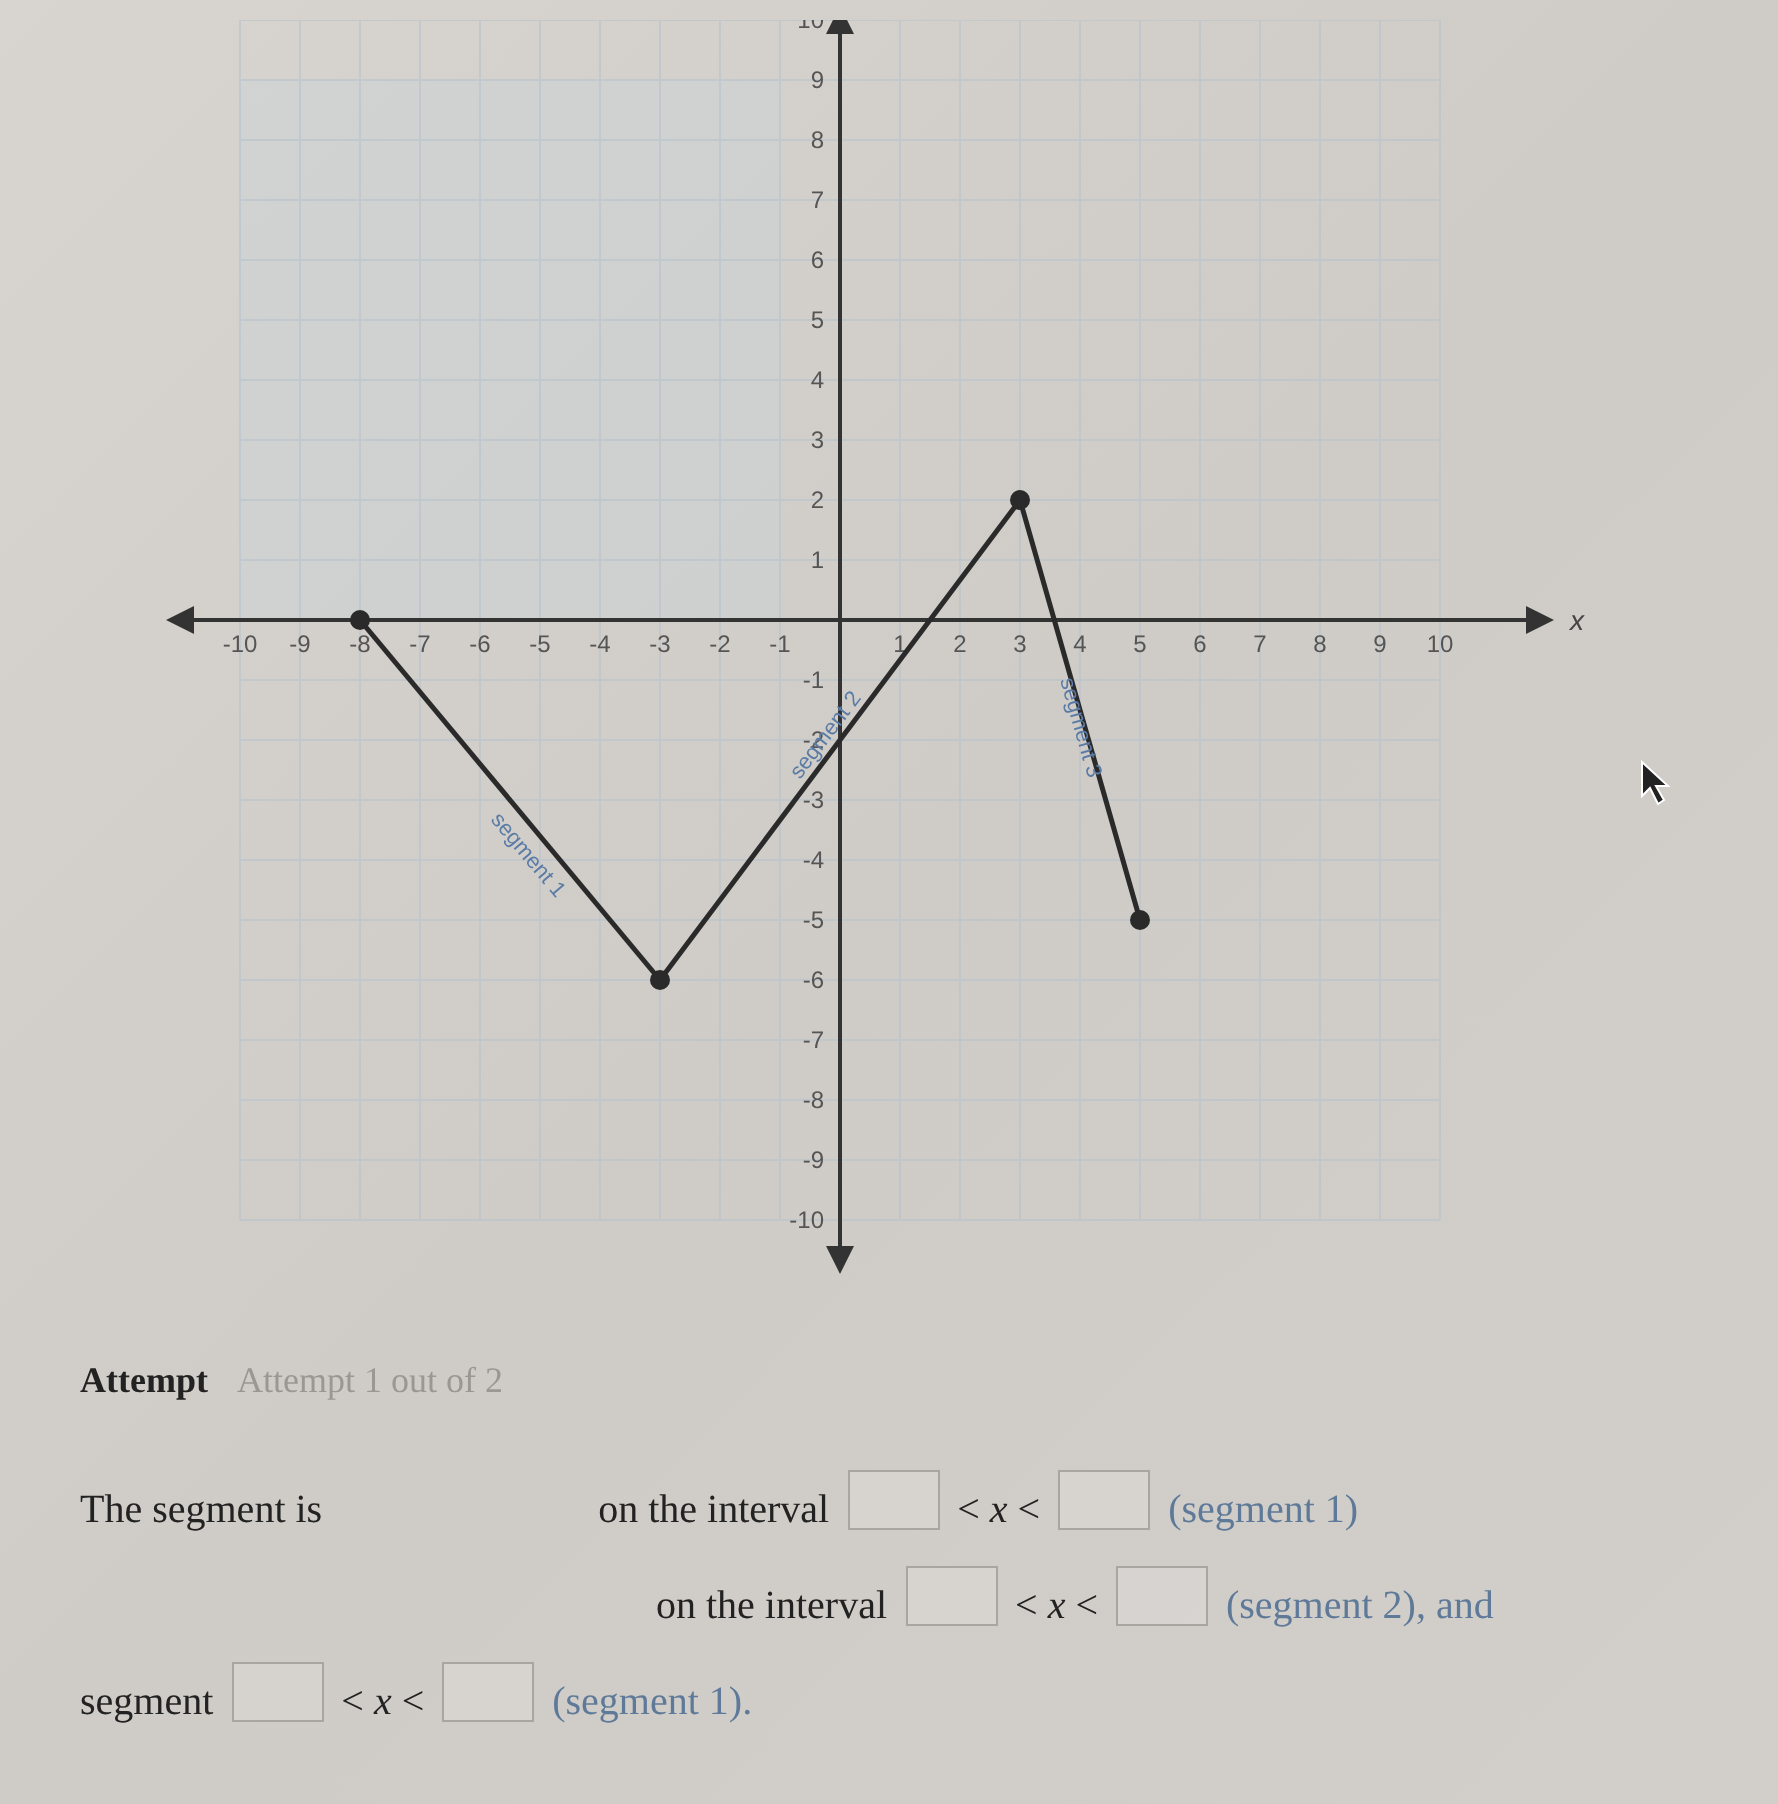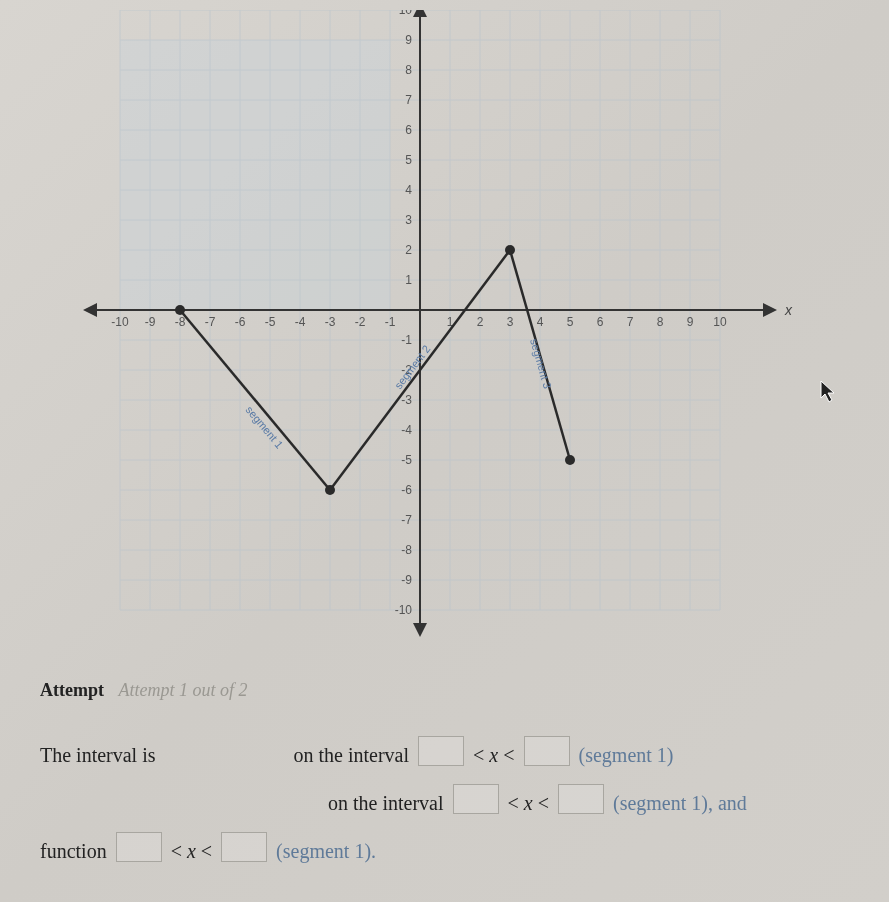--- a/index.html
+++ b/index.html
@@ -33,21 +33,21 @@
     position:absolute;
     left: 40px;
     top: 680px;
     width: 820px;
   }
   .answer-head {
     font-size: 18px;
     margin-bottom: 30px;
   }
   .answer-head .bold { font-weight:bold; color:#222; }
-  .answer-head .faint { color:#9a9892; margin-left:10px;font-style:italic; }
+  .answer-head .faint { color:#9a9892; margin-left:10px; }
   .fill-line {
     font-size: 20px;
     line-height: 2.4;
     color:#222;
   }
   .blank {
     display:inline-block;
     min-width: 44px;
     height: 28px;
     border: 1px solid #a8a6a0;
@@ -209,41 +209,41 @@
       </svg>
 </div>
 
 <div class="answer-section">
   <div class="answer-head">
     <span class="bold">Attempt</span>
     <span class="faint">Attempt 1 out of 2</span>
   </div>
 
   <div class="fill-line">
-    <span>The interval is</span>
+    <span>The segment is</span>
     <span class="drop"></span>
     <span>on the interval</span>
     <span class="blank"></span>
     <span>&lt;</span>
     <span class="math">x</span>
     <span>&lt;</span>
     <span class="blank"></span>
     <span class="segref">(segment 1)</span>
     <br>
     <span style="display:inline-block;width:150px"></span>
     <span class="drop"></span>
     <span>on the interval</span>
     <span class="blank"></span>
     <span>&lt;</span>
     <span class="math">x</span>
     <span>&lt;</span>
     <span class="blank"></span>
-    <span class="segref">(segment 1), and</span>
+    <span class="segref">(segment 2), and</span>
     <br>
-    <span>function</span>
+    <span>segment</span>
     <span class="blank"></span>
     <span>&lt;</span>
     <span class="math">x</span>
     <span>&lt;</span>
     <span class="blank"></span>
     <span class="segref">(segment 1).</span>
   </div>
 </div>
 
 </div>

